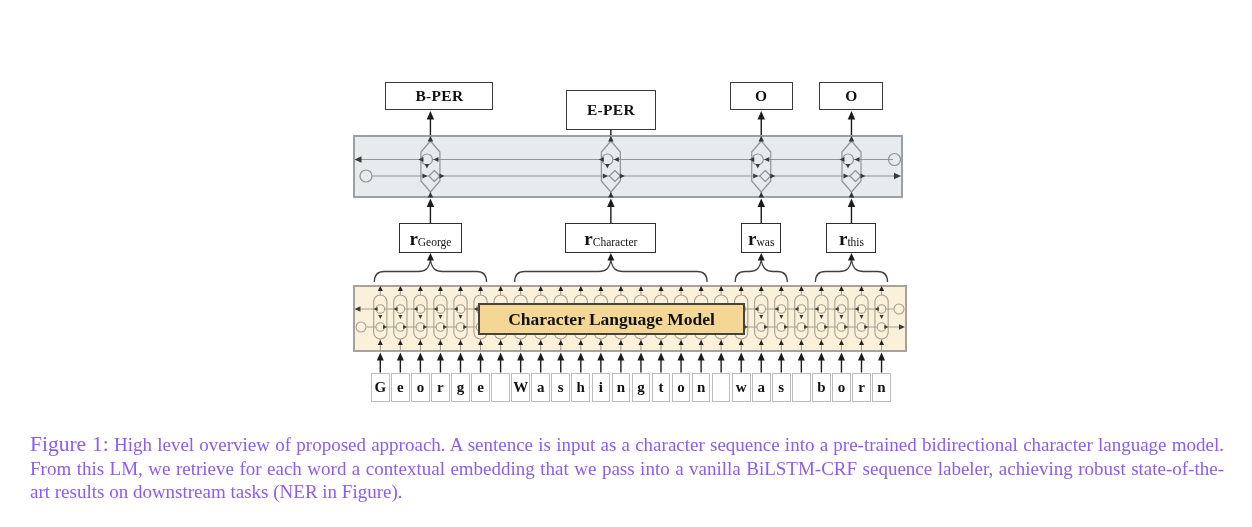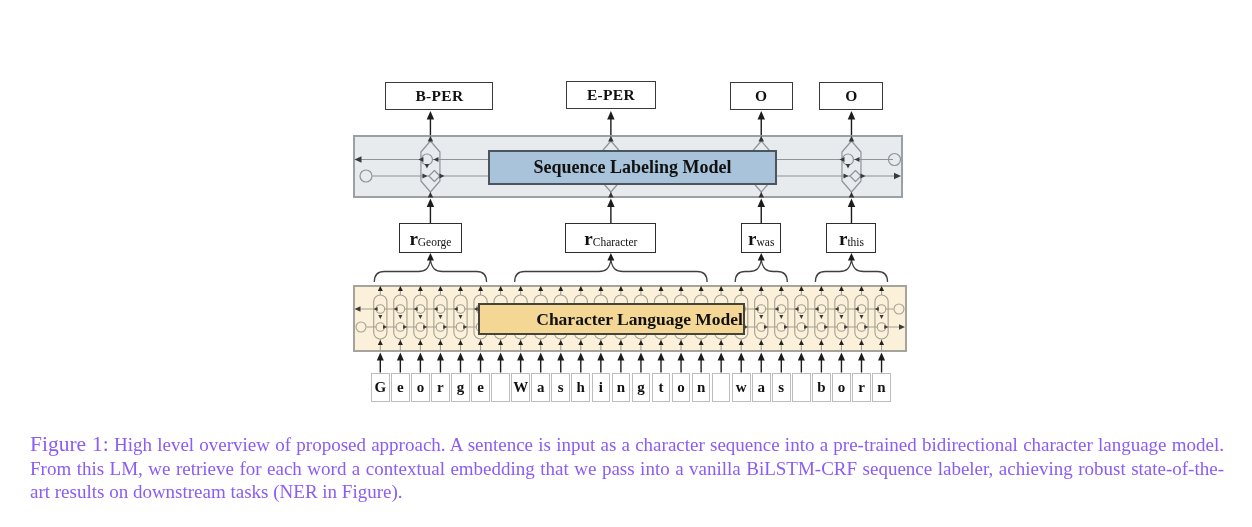--- a/index.html
+++ b/index.html
@@ -11,21 +11,21 @@
   .container{position:absolute;}
   #seq-container{left:353px;top:135px;width:550px;height:63px;
                  background:var(--seq-bg);border:2px solid var(--seq-border);}
   #char-container{left:353px;top:285px;width:554px;height:67px;
                   background:var(--chr-bg);border:2px solid var(--chr-border);}
   .model-box{position:absolute;display:flex;align-items:center;justify-content:center;
              font-weight:bold;color:#111;}
   #seq-box{left:488px;top:150px;width:289px;height:35px;font-size:18px;
            background:var(--seq-box-bg);border:2px solid var(--seq-box-border);}
   #char-box{left:478px;top:303px;width:267px;height:32px;font-size:17.5px;
-            background:var(--chr-box-bg);border:2px solid var(--chr-box-border);justify-content:flex-end;}
+            background:var(--chr-box-bg);border:2px solid var(--chr-box-border);}
   .tag-box{position:absolute;background:#fff;border:1.6px solid #3a3a3a;
            display:flex;align-items:center;justify-content:center;
            font-weight:bold;font-size:15.5px;letter-spacing:.3px;color:#111;}
   .r-box{position:absolute;background:#fff;border:1.6px solid #2e2e2e;
          display:flex;align-items:center;justify-content:center;color:#111;}
   .r-sym{font-weight:bold;font-size:19px;line-height:1;}
   .r-sub{font-size:11.5px;line-height:1;transform:translateY(5px);}
   .char-cell{position:absolute;background:#fff;border:1px solid #bdbdbd;
              display:flex;align-items:center;justify-content:center;
              font-weight:bold;font-size:15px;color:#111;}
@@ -505,28 +505,25 @@
         </g>
         <g>
           <path d="M 735.2 282 C 735.2 275.5, 738.2 271.5, 745.2 271.5 L 749.25 271.5 C 756.25 271.5, 759.75 268.5, 761.25 260 C 762.75 268.5, 766.25 271.5, 773.25 271.5 L 777.3 271.5 C 784.3 271.5, 787.3 275.5, 787.3 282" stroke="#3f3f3f" fill="none" stroke-width="1.3" stroke-linejoin="round"></path>
           <polygon points="761.25,253 757.75,260.5 764.75,260.5" fill="#1c1c1c"></polygon>
         </g>
         <g>
           <path d="M 815.4000000000001 282 C 815.4000000000001 275.5, 818.4000000000001 271.5, 825.4000000000001 271.5 L 839.475 271.5 C 846.475 271.5, 849.975 268.5, 851.475 260 C 852.975 268.5, 856.475 271.5, 863.475 271.5 L 877.55 271.5 C 884.55 271.5, 887.55 275.5, 887.55 282" stroke="#3f3f3f" fill="none" stroke-width="1.3" stroke-linejoin="round"></path>
           <polygon points="851.475,253 847.975,260.5 854.975,260.5" fill="#1c1c1c"></polygon>
         </g>
       </svg>
-    <div class="model-box" id="seq-box">
-      <span>Sequence Labeling Model</span>
-    </div>
     <div class="model-box" id="char-box">
       <span>Character Language Model</span>
     </div>
   <div class="tag-box" style="left: 385.425px; top: 82px; width: 108px; height: 28px;">B-PER</div>
-      <div class="tag-box" style="left: 565.875px; top: 81px; width: 90px; height: 28px;">E-PER</div>
+      <div class="tag-box" style="left: 565.875px; top: 90px; width: 90px; height: 40px;">E-PER</div>
       <div class="tag-box" style="left: 729.75px; top: 82px; width: 63px; height: 28px;">O</div>
       <div class="tag-box" style="left: 819.475px; top: 82px; width: 64px; height: 28px;">O</div>
       <div class="r-box" style="left: 398.925px; top: 223px; width: 63px; height: 30px;">
         <span class="r-sym">r</span>
         <span class="r-sub">George</span>
       </div>
       <div class="r-box" style="left: 565.375px; top: 223px; width: 91px; height: 30px;">
         <span class="r-sym">r</span>
         <span class="r-sub">Character</span>
       </div>

